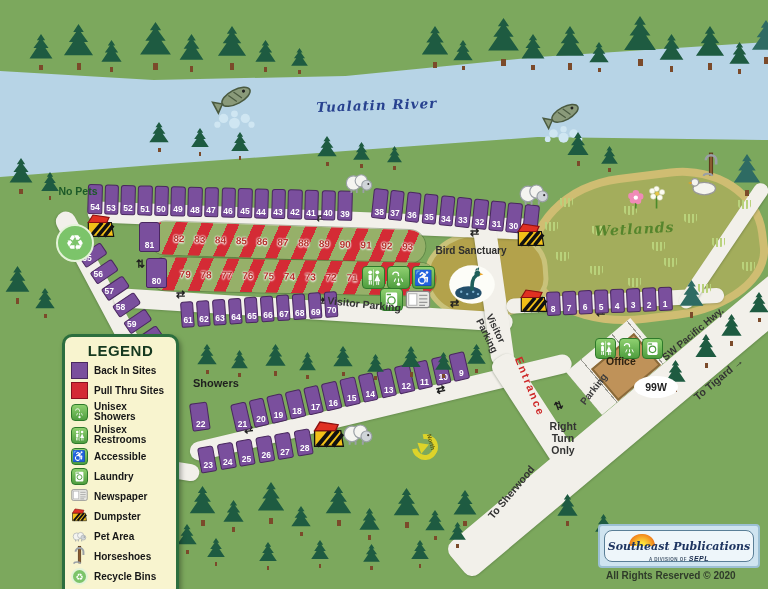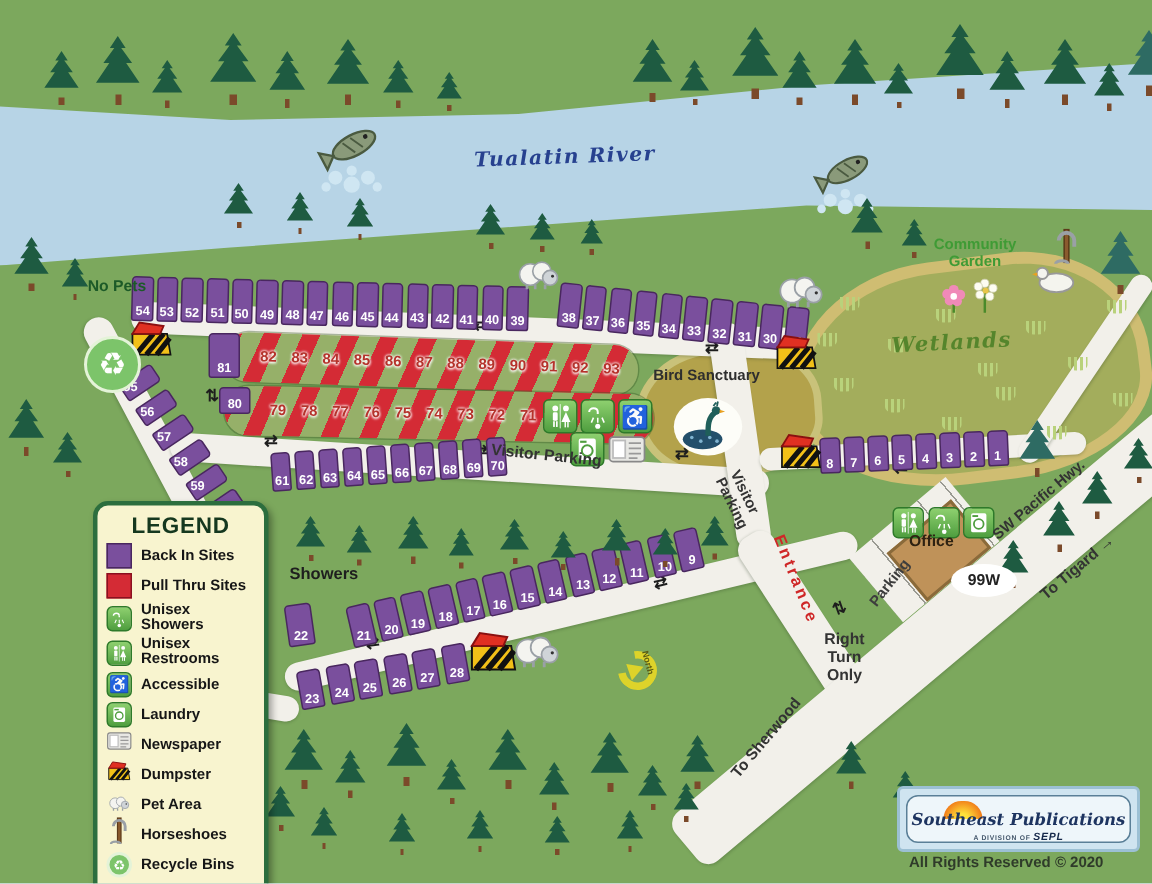--- a/index.html
+++ b/index.html
@@ -219,21 +219,21 @@
         <div class="chip" data-name="site-marker" style="width: 14.5px; height: 30px;">
           <span data-name="site-number">29</span>
         </div>
       </div>
       <div class="site-row" data-name="site-row" style="left: 139px; top: 222px; gap: 0px; transform: rotate(0deg); --cr: 0deg;">
         <div class="chip" data-name="site-marker" style="width: 21px; height: 30px;">
           <span data-name="site-number">81</span>
         </div>
       </div>
       <div class="site-row" data-name="site-row" style="left: 146px; top: 258px; gap: 0px; transform: rotate(0deg); --cr: 0deg;">
-        <div class="chip" data-name="site-marker" style="width: 21px; height: 18px;">
+        <div class="chip" data-name="site-marker" style="width: 21px; height: 30px;">
           <span data-name="site-number">80</span>
         </div>
       </div>
       <div class="site-row" data-name="site-row" style="left: 100px; top: 242px; gap: 6px; transform: rotate(56deg); --cr: -56deg;">
         <div class="chip" data-name="site-marker" style="width: 14px; height: 26px;">
           <span data-name="site-number">55</span>
         </div>
         <div class="chip" data-name="site-marker" style="width: 14px; height: 26px;">
           <span data-name="site-number">56</span>
         </div>
@@ -669,21 +669,20 @@
       <div class="tuft" data-name="grass-tuft-icon" style="left: 664px; top: 258px;"></div>
       <div class="tuft" data-name="grass-tuft-icon" style="left: 698px; top: 284px;"></div>
       <div class="tuft" data-name="grass-tuft-icon" style="left: 556px; top: 252px;"></div>
       <div class="tuft" data-name="grass-tuft-icon" style="left: 545px; top: 222px;"></div>
       <div class="tuft" data-name="grass-tuft-icon" style="left: 738px; top: 200px;"></div>
       <div class="tuft" data-name="grass-tuft-icon" style="left: 742px; top: 262px;"></div>
     </div>
 
   <div class="lbl" data-name="label-river">Tualatin River</div>
   <div class="lbl" data-name="label-no-pets">No Pets</div>
-  <div class="lbl" data-name="label-community-garden">Community Garden</div>
   <div class="lbl" data-name="label-wetlands">Wetlands</div>
   <div class="lbl" data-name="label-bird-sanctuary">Bird Sanctuary</div>
   <div class="lbl" data-name="label-visitor-parking-mid">Visitor Parking</div>
   <div class="lbl" data-name="label-visitor-parking-right">Visitor Parking</div>
   <div class="lbl" data-name="label-firelane">Showers</div>
   <div class="lbl" data-name="label-entrance">Entrance</div>
   <div class="lbl" data-name="label-right-turn-only">Right Turn Only</div>
   <div class="lbl" data-name="label-parking-office">Parking</div>
   <div class="lbl" data-name="label-office">Office</div>
   <div class="lbl" data-name="label-sw-pacific-hwy">SW Pacific Hwy.</div>

